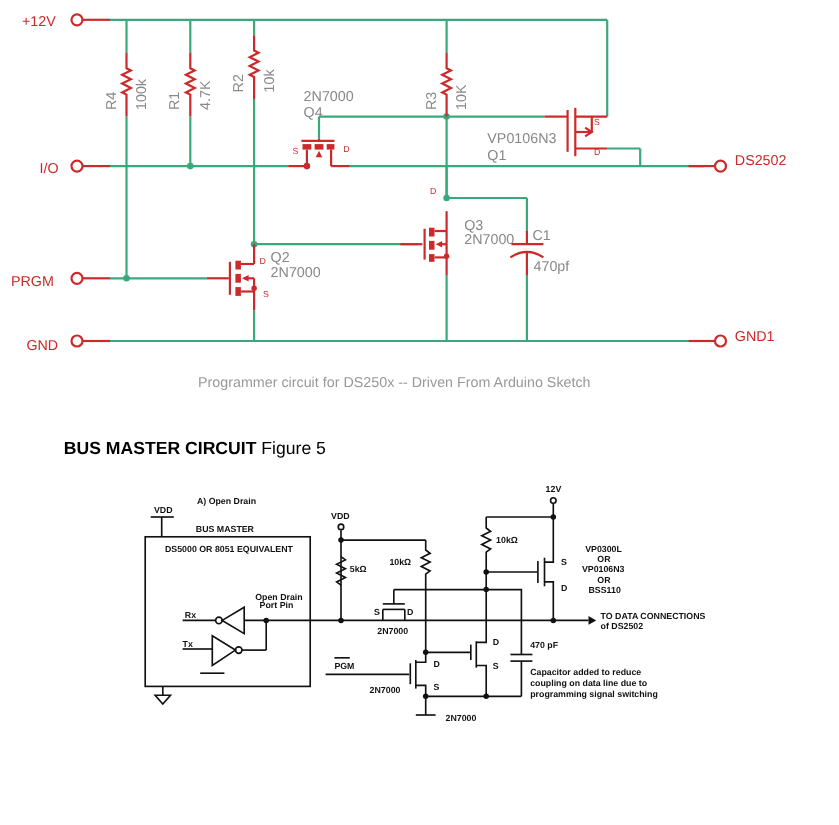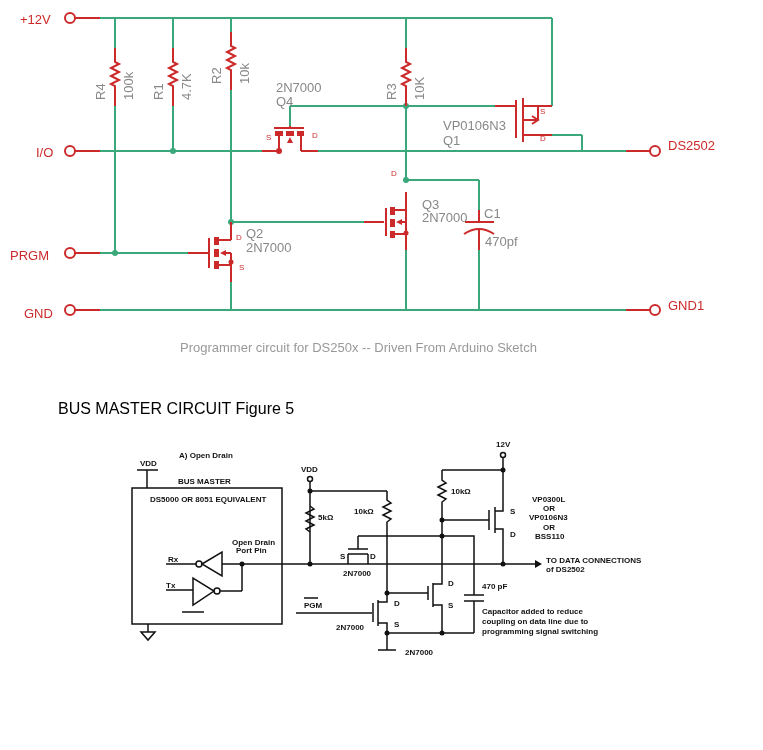--- a/index.html
+++ b/index.html
@@ -7,21 +7,21 @@
   svg { position:absolute; left:0; top:0; }
   .wire { stroke:#3aa87a; stroke-width:2; fill:none; }
   .red { stroke:#cc2a2a; stroke-width:2; fill:none; }
   .redf { fill:#cc2a2a; stroke:none; }
   .junc { fill:#3aa87a; }
   .rlbl { fill:#cc2a2a; font-family:"Liberation Sans", sans-serif; font-size:13px; }
   .glbl { fill:#888888; font-family:"Liberation Sans", sans-serif; font-size:13px; }
   .tiny { fill:#cc2a2a; font-size:8px; font-family:"Liberation Sans", sans-serif; }
   .caption { position:absolute; left:140px; top:340px; color:#999999; font-size:13px;margin-left:40px; }
   .title { position:absolute; left:58px; top:400px; font-size:16px; color:#000; }
-  .title b { font-weight:normal; }
+  .title b { font-weight:bold; }
   .blk { stroke:#111; stroke-width:1.5; fill:none; }
   .blkf { fill:#111; }
   .bt { fill:#111; font-family:"Liberation Sans", sans-serif; font-size:8px; font-weight:bold; }
 </style>
 </head>
 <body>
 
 <svg width="763" height="750">
 
   <g>

